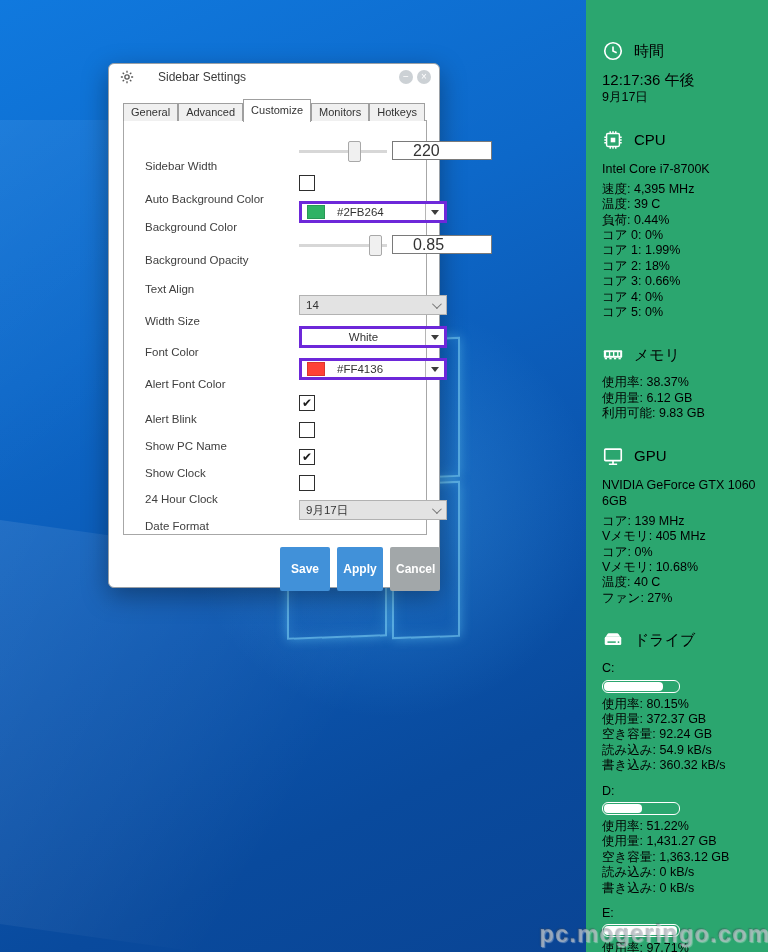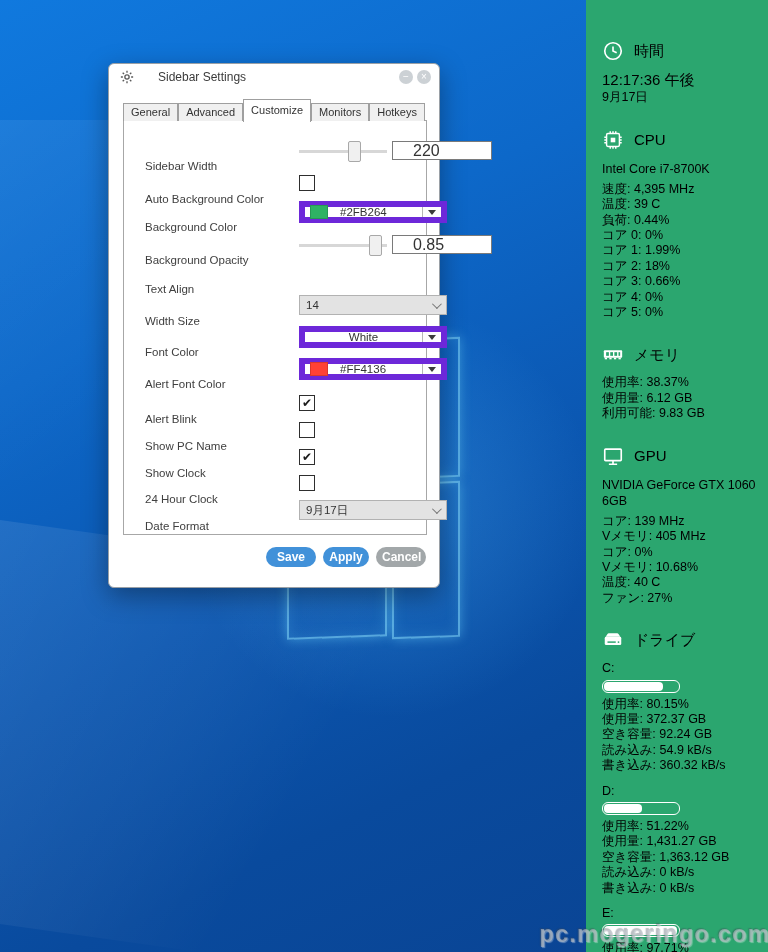--- a/index.html
+++ b/index.html
@@ -81,32 +81,32 @@
   .slider{position:absolute;left:154px;top:0;width:88px;height:22px;}
   .slider .track{position:absolute;left:0;right:0;top:10px;height:3px;background:#d7d7d7;}
   .slider .thumb{position:absolute;top:1px;width:11px;height:19px;background:#f0f0f0;border:1px solid #a8a8a8;border-radius:2px;margin-left:-6px;}
   .num{position:absolute;left:247px;top:1px;width:58px;height:17px;border:1px solid #7a7a7a;
        font-size:16px;color:#333;padding:0 20px;font-family:inherit;}
   
   .checkbox{position:absolute;left:154px;top:2px;width:14px;height:14px;border:1.5px solid #2e2e2e;background:#fff;
             font-size:12px;line-height:14px;text-align:center;color:#1a1a1a;}
   
   .combo{position:absolute;left:154px;top:0;width:148px;box-sizing:border-box;display:flex;align-items:center;}
-  .combo.white{height:22px;background:#fff;border:6px solid #6d28d9;}
+  .combo.white{height:22px;background:#fff;border:3px solid #6d28d9;}
   .combo.flat{height:20px;background:#e3e3e3;border:1px solid #b2b2b2;}
   .cval{font-size:11.5px;color:#333;padding-left:6px;white-space:nowrap;}
   .combo.center .cval{flex:1;text-align:center;padding:0;}
   .swatch{width:16px;height:12px;margin-left:5px;margin-right:6px;flex:0 0 16px;border:1px solid rgba(0,0,0,.15);}
   .cbtn{margin-left:auto;width:18px;height:100%;display:flex;align-items:center;justify-content:center;border-left:1px solid #b5b5b5;background:#fdfdfd;}
   .tri{width:0;height:0;border-left:4px solid transparent;border-right:4px solid transparent;border-top:5px solid #3a3a3a;}
   .chev{margin-left:auto;margin-right:7px;width:6px;height:6px;border-right:1.3px solid #777;border-bottom:1.3px solid #777;transform:rotate(45deg) translateY(-2px);}
   
   .btns{position:absolute;left:0;top:483px;width:330px;height:28px;}
-  .btn{position:absolute;height:20px;border:none;border-radius:12px;color:#fff;font-weight:bold;
-       font-size:12px;font-family:inherit;cursor:default;}
+  .btn{position:absolute;height:44px;border:none;border-radius:2px;color:#fff;font-weight:bold;
+       font-size:12px;font-family:inherit;cursor:default;margin-left:14px;}
   .btn.save{left:157px;width:50px;}
   .btn.apply{left:214px;width:46px;}
   .btn.cancel{left:267px;width:50px;}
 </style>
 </head>
 <body>
 
 <div class="desktop">
   <div class="glow"></div>
   <div class="beam1"></div>

